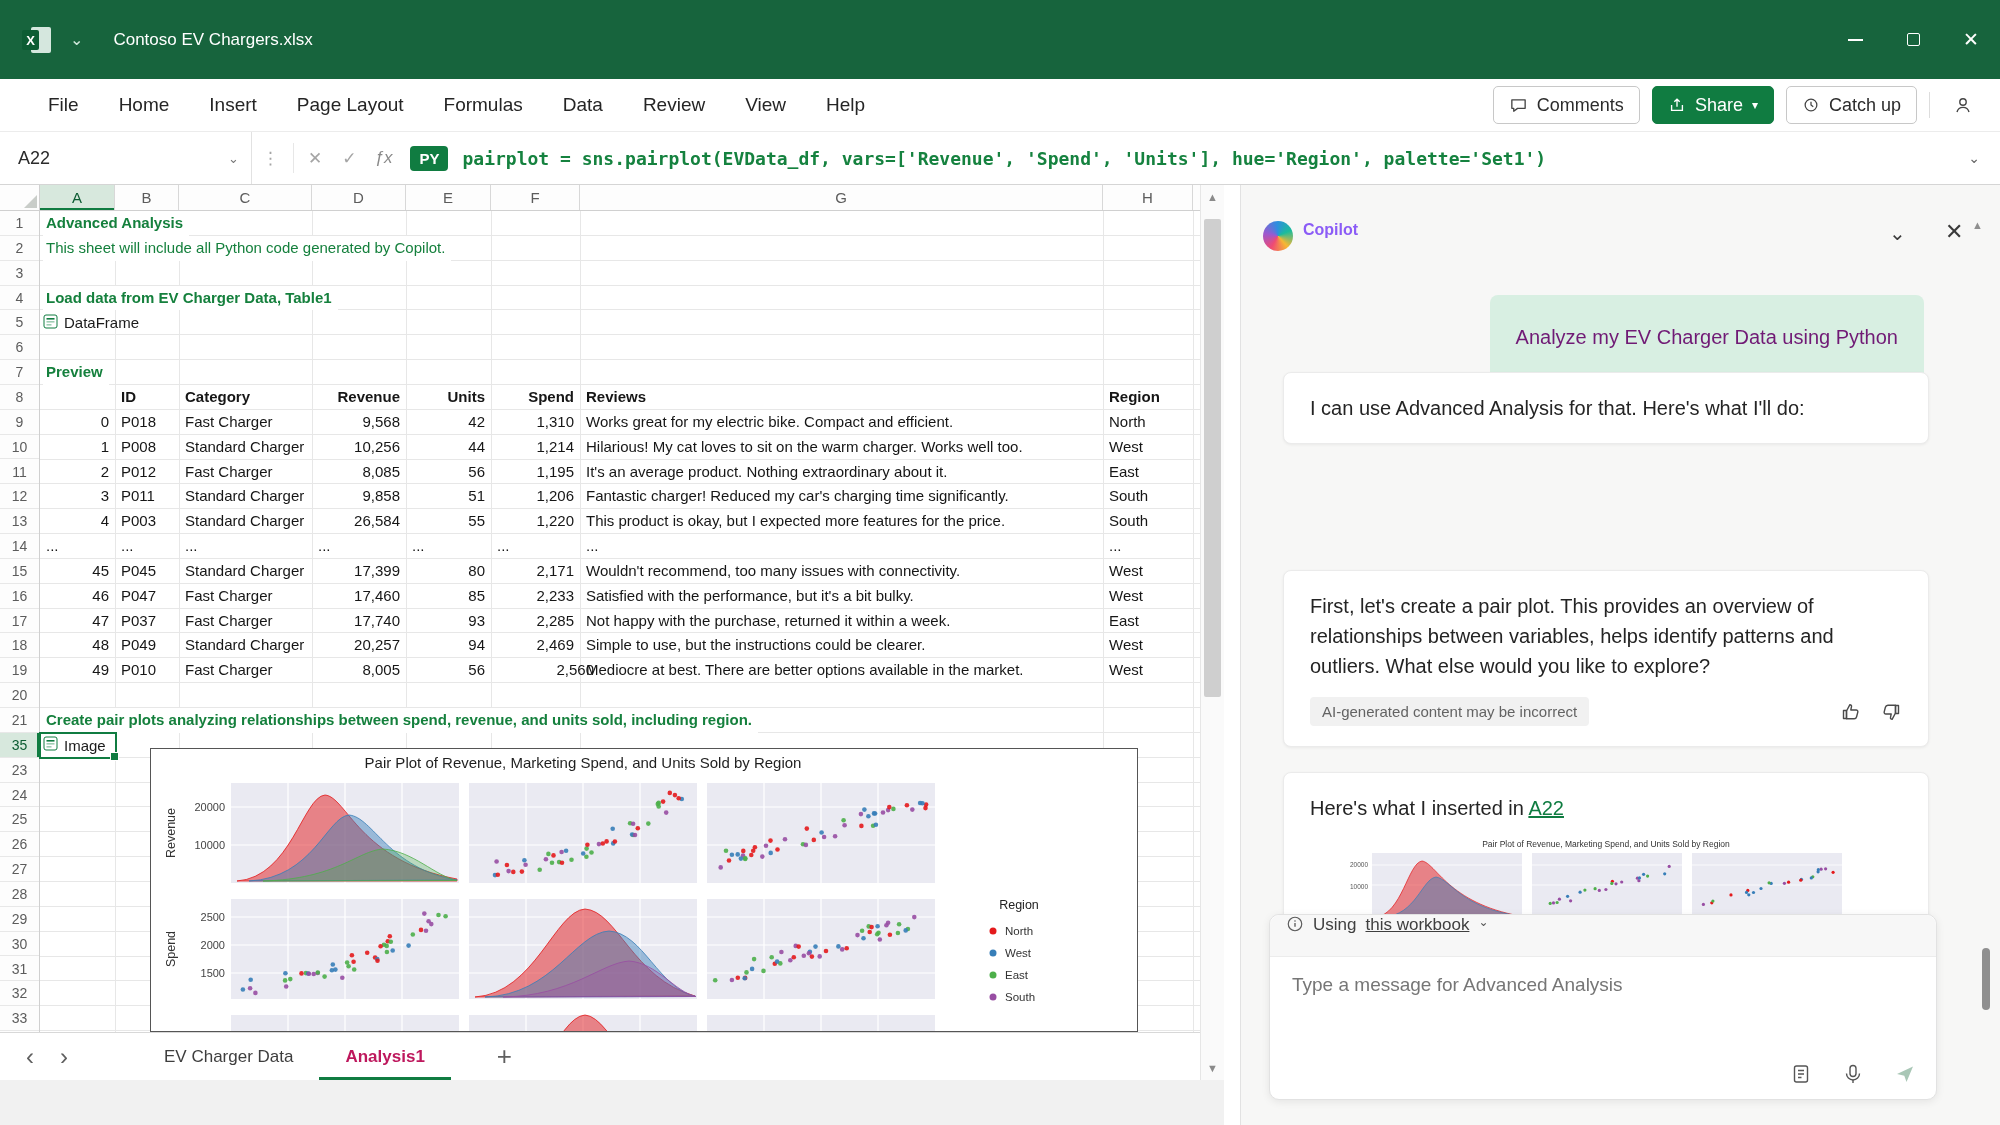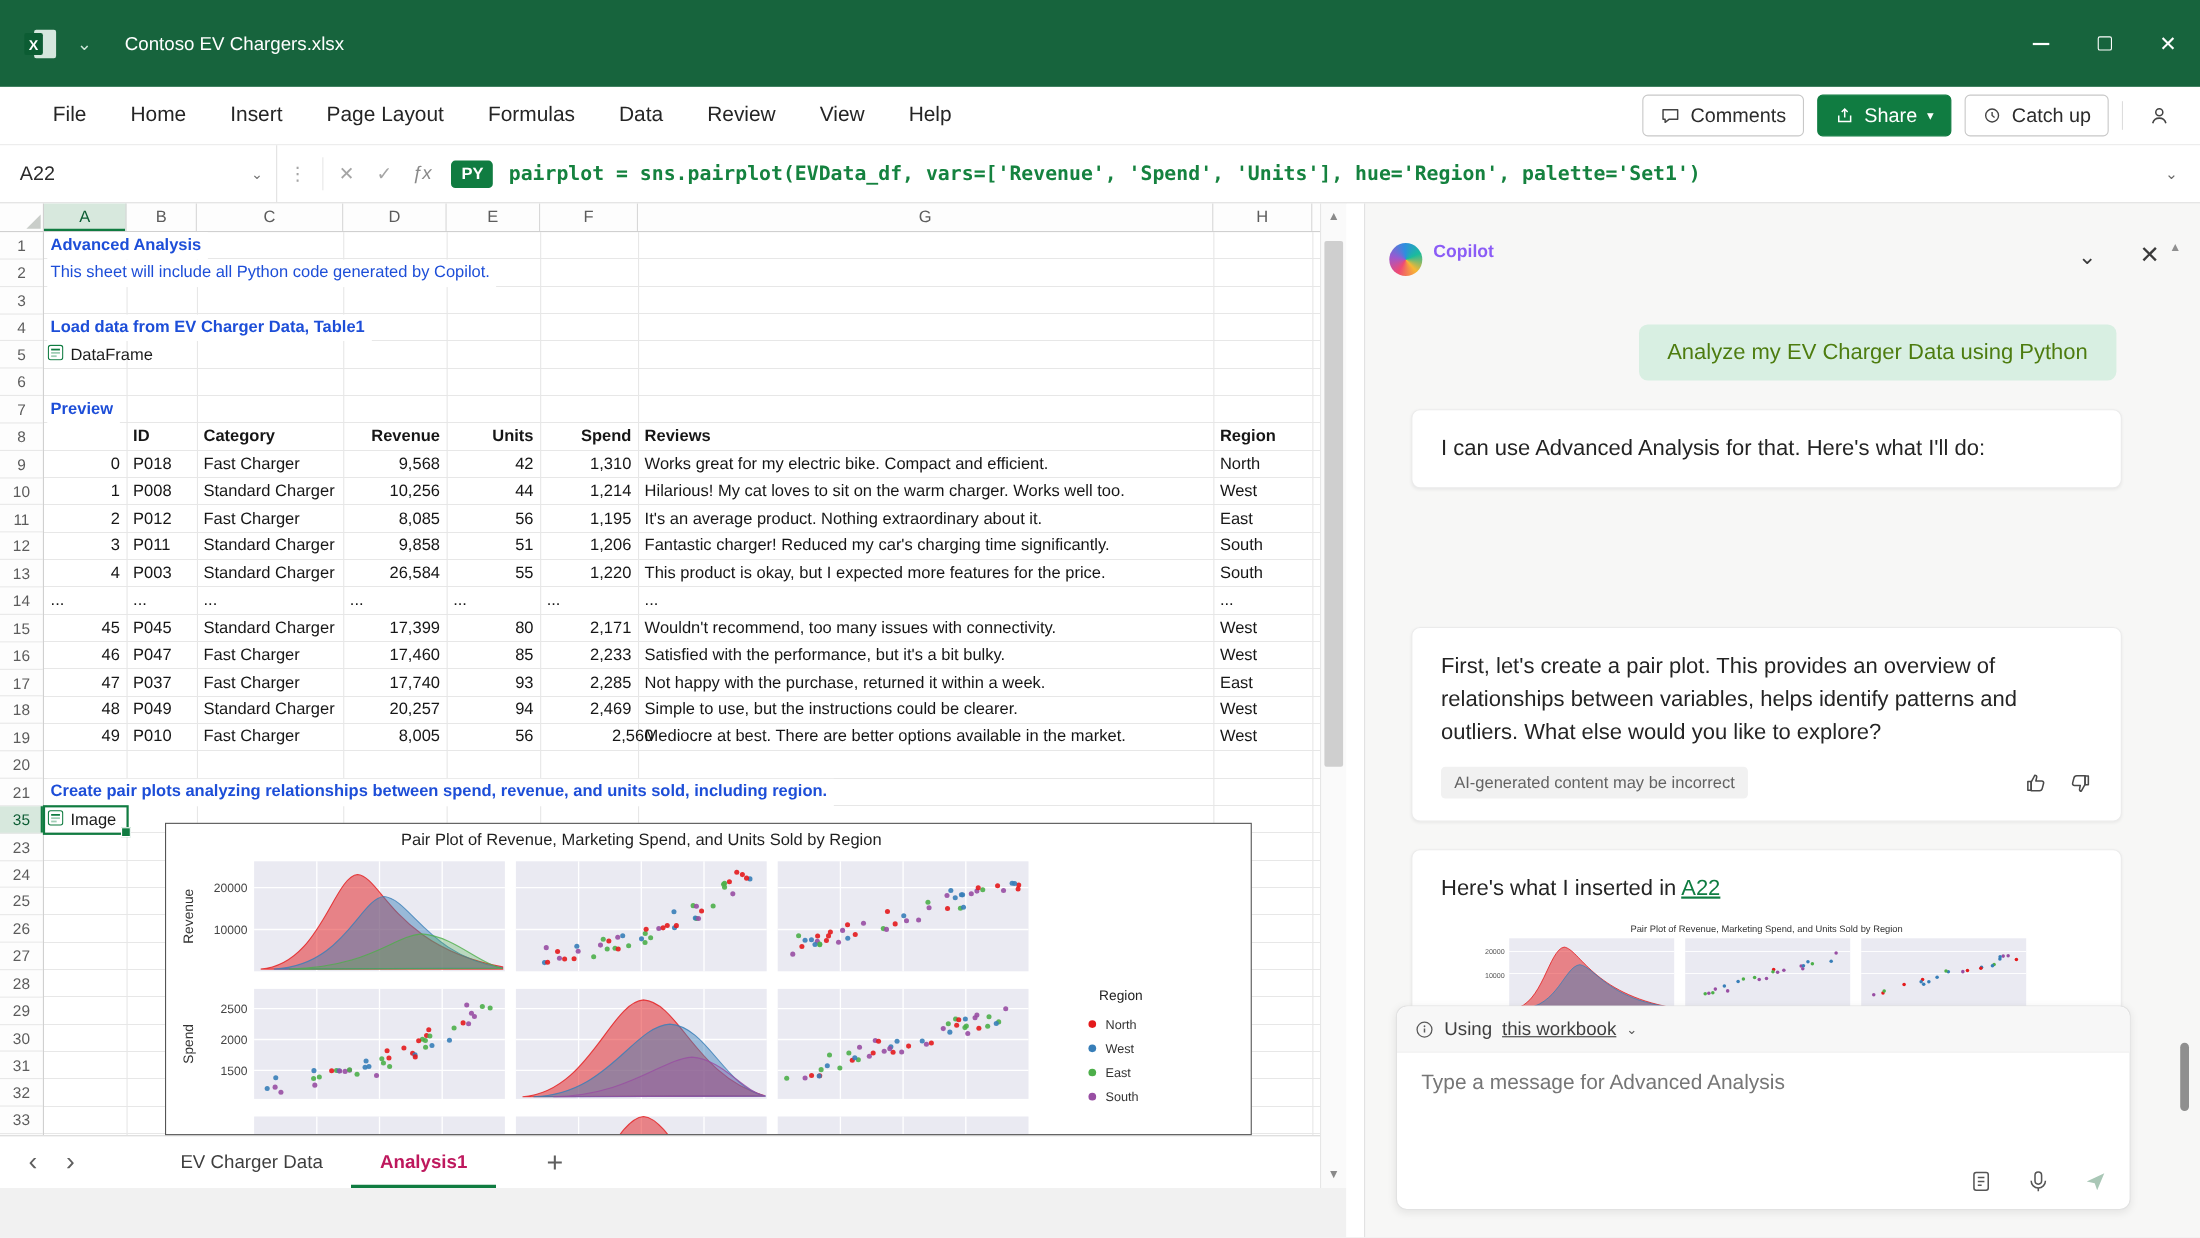--- a/index.html
+++ b/index.html
@@ -40,21 +40,21 @@
 .colhdr{position:absolute;top:0;height:25px;line-height:25px;text-align:center;font-size:15px;color:#5c5c5c;border-right:1px solid #d8d8d8}
 .colhdr.sel{background:#d7e8dd;color:#0c5c33;box-shadow:inset 0 -2px 0 #107c41}
 #row-headers{position:absolute;left:0;top:211px;width:40px;height:821px;background:#fdfdfd;border-right:1px solid #d0d0d0}
 .rowhdr{position:absolute;left:0;width:39px;height:24.85px;line-height:24.85px;text-align:center;font-size:14px;color:#5c5c5c;border-bottom:1px solid #e8e8e8}
 .rowhdr.sel{background:#d7e8dd;color:#0c5c33;box-shadow:inset -2px 0 0 #107c41}
 #grid-body{position:absolute;left:40px;top:211px;width:1160px;height:821px;background:repeating-linear-gradient(to bottom,transparent 0,transparent 23.85px,#e7e7e7 23.85px,#e7e7e7 24.85px)}
 .vline{position:absolute;top:0;height:100%;width:1px;background:#e7e7e7}
 .cell{position:absolute;height:24.85px;line-height:24.85px;font-size:15px;color:#161616;padding:0 6px;white-space:nowrap;overflow:hidden}
 .cell.num{text-align:right}
 .bold{font-weight:700}
-.overflow-label{position:absolute;line-height:24.85px;font-size:15px;color:#1d4ed8;background:#fff;padding:0 6px 0 3px;white-space:nowrap;z-index:2}
+.overflow-label{position:absolute;line-height:24.85px;font-size:15px;color:#15803d;background:#fff;padding:0 6px 0 3px;white-space:nowrap;z-index:2}
 .chip{position:absolute;display:flex;align-items:center;gap:6px;height:24.85px;font-size:15px;color:#1b1b1b;z-index:5}
 #selection{position:absolute;left:-1px;top:520.85px;width:78px;height:27px;border:2px solid #107c41;z-index:4}
 #selection:after{content:"";position:absolute;right:-4px;bottom:-4px;width:7px;height:7px;background:#107c41;border:1px solid #fff}
 #chart-box{position:absolute;left:150px;top:748px;width:988px;height:284px;background:#fff;border:1px solid #555;z-index:3;overflow:hidden}
 
 #vsb{position:absolute;left:1200px;top:185px;width:24px;height:895px;background:#fafafa;border-left:1px solid #e6e6e6}
 .vsb-arr{position:absolute;left:0;width:23px;height:24px;color:#8a8a8a;font-size:11px;display:flex;align-items:center;justify-content:center}
 #vsb-thumb{position:absolute;left:3px;top:34px;width:17px;height:478px;background:#cfcfcf;border-radius:2px}
 
 #tabbar{position:absolute;left:0;top:1032px;width:1200px;height:48px;background:#fff;border-top:1px solid #d8d8d8;display:flex;align-items:center}
@@ -64,36 +64,36 @@
 .sheet-tab.active{font-weight:700;color:#be185d;box-shadow:inset 0 -3px 0 #107c41}
 #add-sheet{margin-left:46px;font-size:26px;color:#5f5f5f}
 #bottomstrip{position:absolute;left:0;top:1080px;width:1224px;height:45px;background:#f1f1f1}
 #gapcol{position:absolute;left:1224px;top:185px;width:16px;height:940px;background:#fff}
 
 #copilot{position:absolute;left:1240px;top:185px;width:760px;height:940px;background:#f7f7f6;border-left:1px solid #e2e2e2}
 .cp-logo{position:absolute;left:22px;top:36px;width:30px;height:30px;border-radius:50%;background:conic-gradient(from 210deg,#f04a73,#9b59d0,#2e8de0,#1abc9c,#f7b733,#f04a73)}
 .cp-title{position:absolute;left:62px;top:36px;font-size:16px;font-weight:600;color:#8b5cf6}
 .cp-collapse{position:absolute;left:648px;top:36px;font-size:20px;color:#3a3a3a}
 .cp-close{position:absolute;left:704px;top:34px;font-size:22px;color:#3a3a3a}
-.cp-bubble{position:absolute;right:76px;top:110px;background:#d8efe2;border-radius:8px;padding:14px 26px;font-size:20px;color:#4d7c0f}
+.cp-bubble{position:absolute;right:76px;top:110px;background:#d8efe2;border-radius:8px;padding:31px 26px;font-size:20px;color:#701a75}
 .cp-card{position:absolute;left:42px;width:646px;background:#fff;border:1px solid #ebebeb;border-radius:8px;box-shadow:0 1px 3px rgba(0,0,0,.06);padding:20px 26px}
 #card1{top:187px}
 #card2{top:385px}
 #card3{top:587px;height:186px;overflow:hidden}
 .cp-text{font-size:20px;line-height:30px;color:#242424}
 #card1 ul{margin:10px 0 0;padding-left:30px}
 #card1 li{font-size:20px;line-height:34px;color:#242424}
 .pill-row{display:flex;align-items:center;margin-top:16px}
 .pill{background:#f1f1f1;border-radius:4px;color:#636363;font-size:15px;padding:6px 12px}
 .thumbs{margin-left:auto;display:flex;gap:18px;align-items:center}
 .thumb.down{transform:rotate(180deg)}
 .cell-link{color:#0f7c41;text-decoration:underline}
 #minichart{display:block;margin:14px auto 0}
 #cp-footer{position:absolute;left:28px;top:729px;width:668px;height:186px;background:#fff;border:1px solid #e2e2e2;border-radius:10px;box-shadow:0 2px 8px rgba(0,0,0,.08);z-index:6}
-.cpf-strip{height:42px;background:#f7f7f7;border-bottom:1px solid #ececec;border-radius:10px 10px 0 0;display:flex;align-items:center;gap:9px;padding:0 16px;font-size:17px;color:#3f3f3f}
+.cpf-strip{height:42px;background:#f7f7f7;border-bottom:1px solid #ececec;border-radius:10px 10px 0 0;display:flex;gap:9px;padding:0 16px;font-size:17px;color:#3f3f3f}
 .wb-link{color:#3f3f3f;text-decoration:underline}
 .wb-chev{font-size:12px;color:#555}
 .cpf-input{border:none;outline:none;background:transparent;width:600px;margin:16px 0 0 20px;font-size:19px;color:#444;font-family:"Liberation Sans",sans-serif}
 .cpf-input::placeholder{color:#767676}
 .cpf-icons{position:absolute;right:20px;bottom:14px;display:flex;gap:30px;align-items:center}
 #cp-up{position:absolute;left:731px;top:34px;color:#8f8f8f;font-size:11px}
 #cp-thumb{position:absolute;left:741px;top:763px;width:8px;height:62px;background:#8f8f8f;border-radius:4px}
 </style>
 </head>
 <body>

